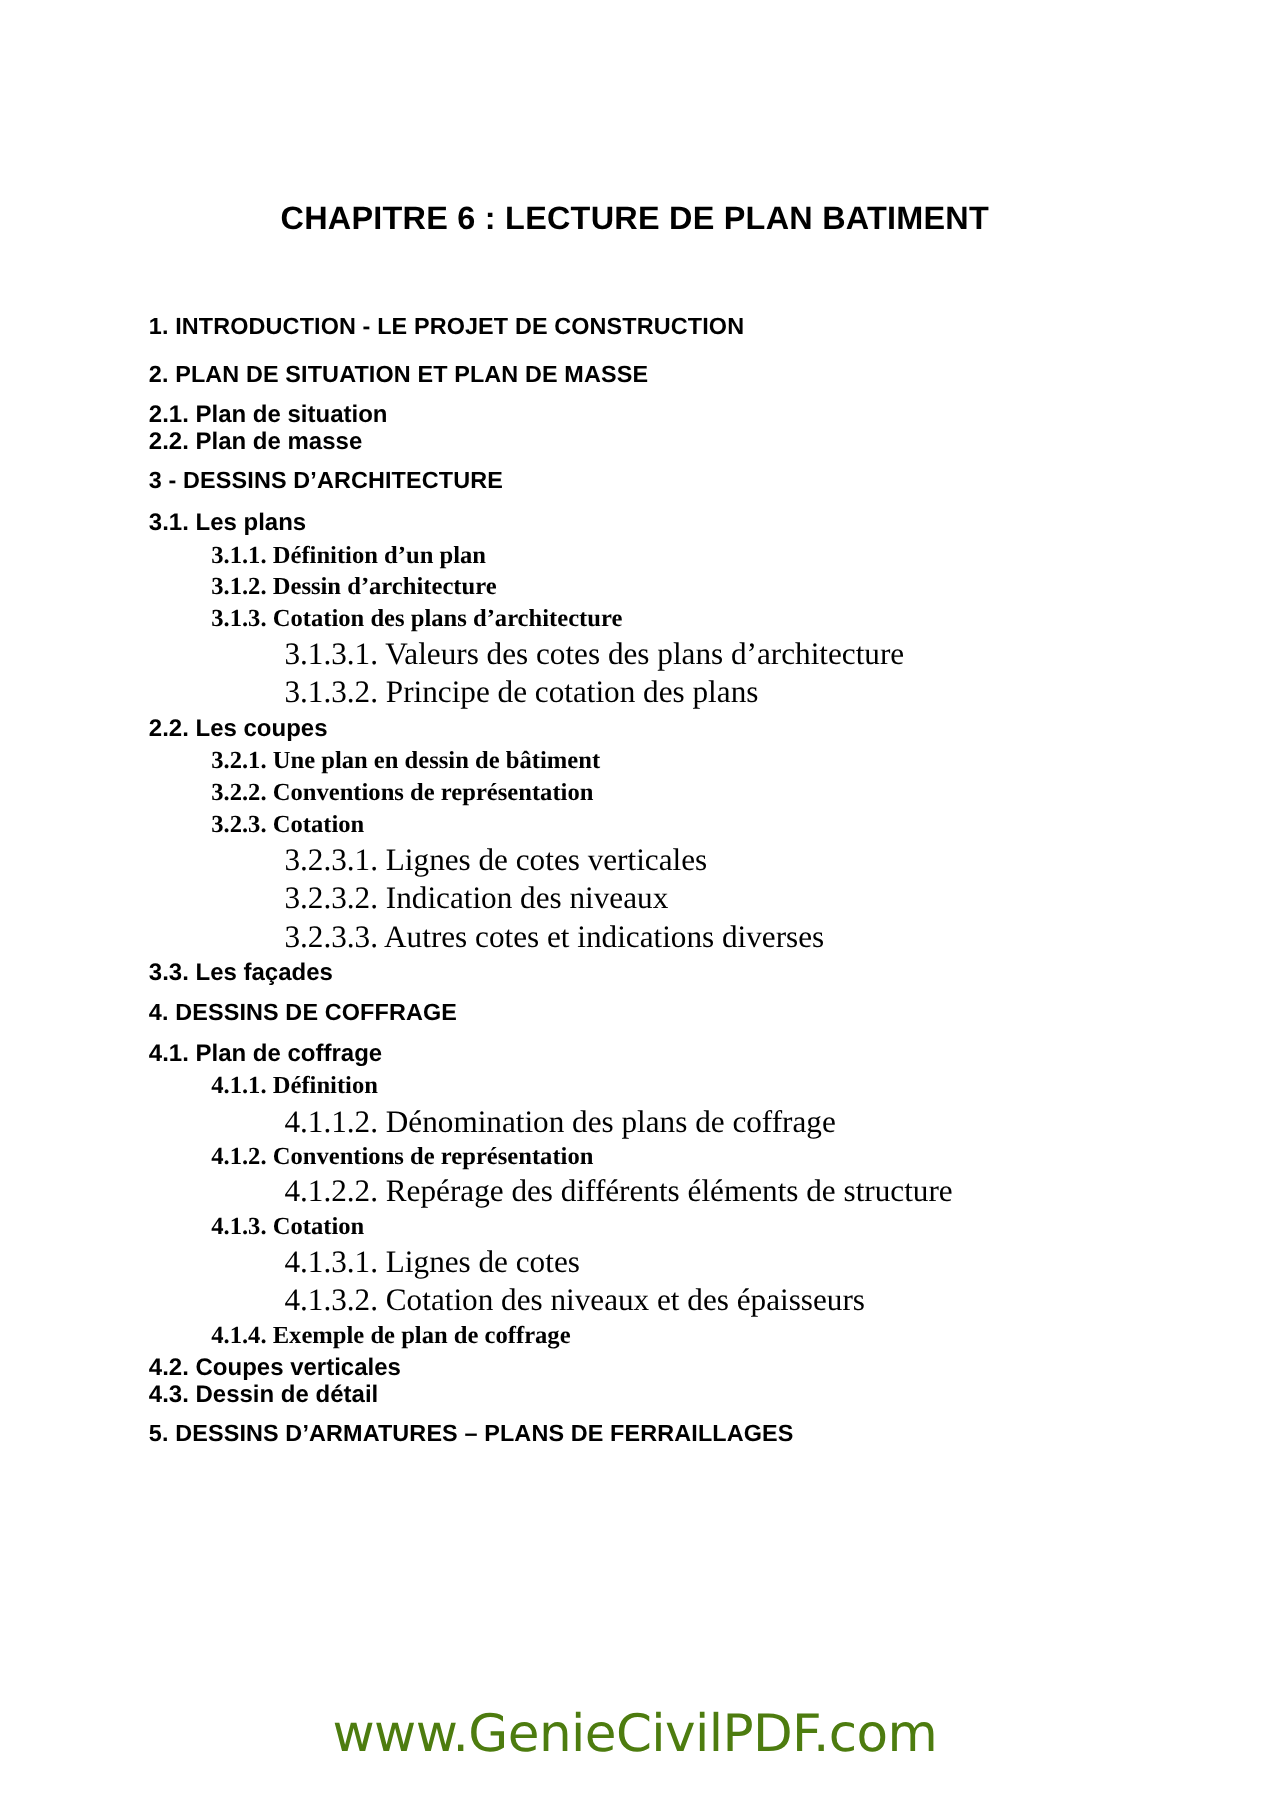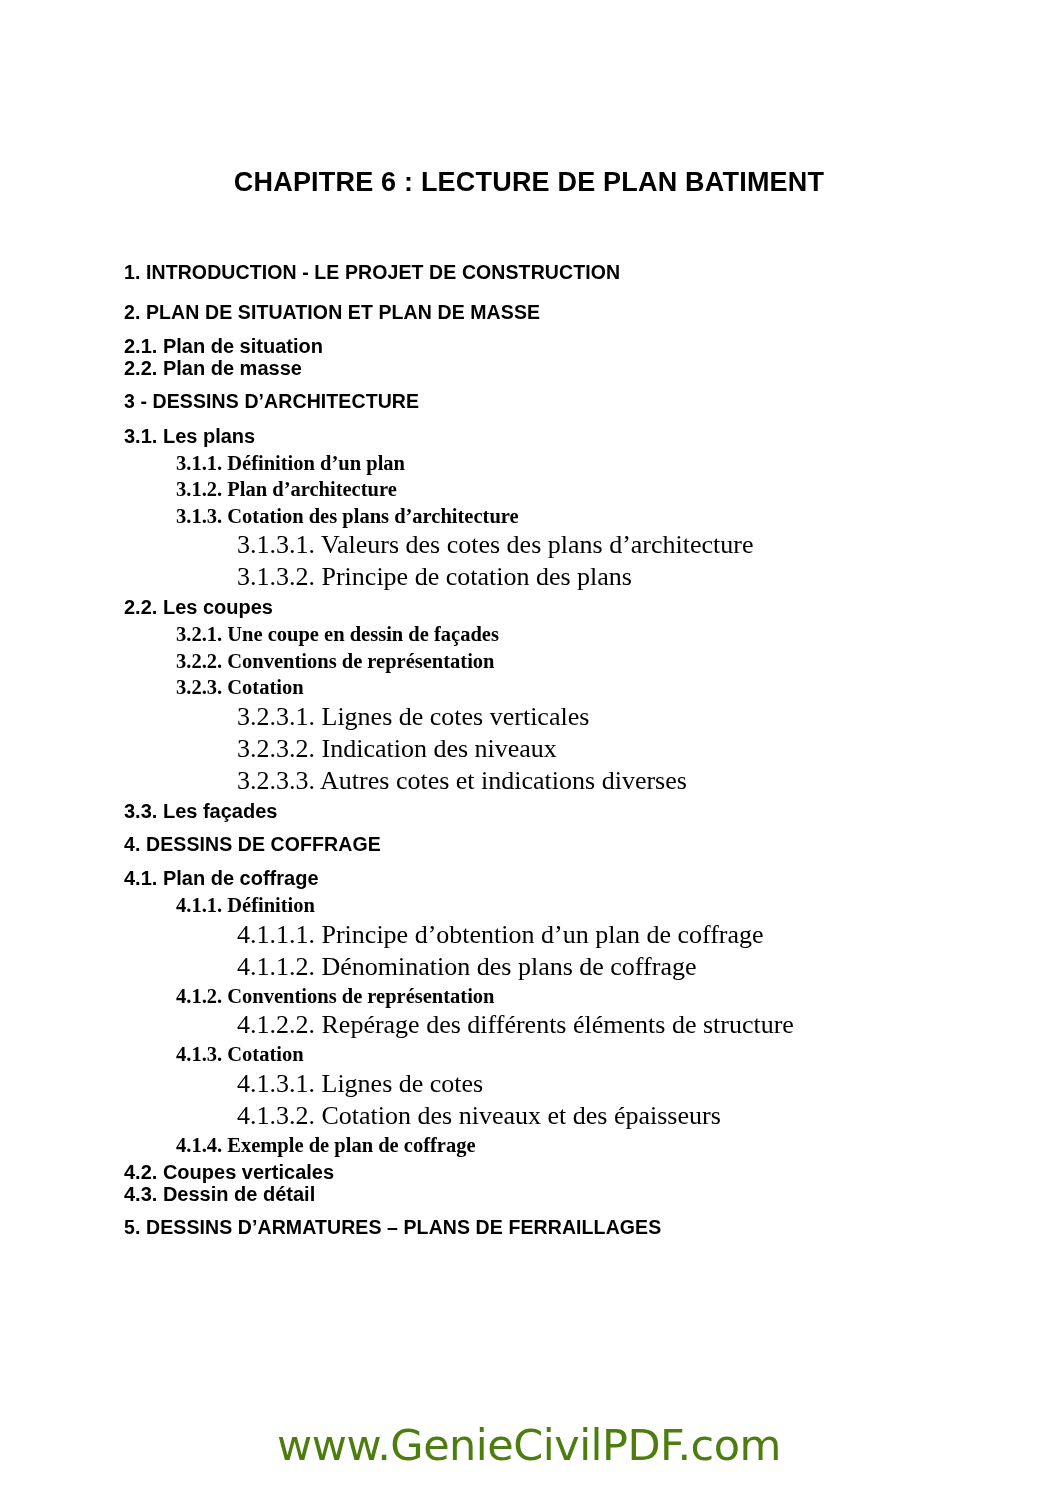--- a/index.html
+++ b/index.html
@@ -123,36 +123,35 @@
   <h1 class="doc-title">CHAPITRE 6 : LECTURE DE PLAN BATIMENT</h1>
 
   <div class="toc" id="toc-root">
       <div class="toc-entry lvl1">1. INTRODUCTION - LE PROJET DE CONSTRUCTION</div>
       <div class="toc-entry lvl1">2. PLAN DE SITUATION ET PLAN DE MASSE</div>
       <div class="toc-entry lvl2 tight-below">2.1. Plan de situation</div>
       <div class="toc-entry lvl2 tight-above">2.2. Plan de masse</div>
       <div class="toc-entry lvl1">3 - DESSINS D’ARCHITECTURE</div>
       <div class="toc-entry lvl2">3.1. Les plans</div>
       <div class="toc-entry lvl3">3.1.1. Définition d’un plan</div>
-      <div class="toc-entry lvl3">3.1.2. Plan d’architecture</div>
+      <div class="toc-entry lvl3">3.1.2. Dessin d’architecture</div>
       <div class="toc-entry lvl3">3.1.3. Cotation des plans d’architecture</div>
       <div class="toc-entry lvl4">3.1.3.1. Valeurs des cotes des plans d’architecture</div>
       <div class="toc-entry lvl4">3.1.3.2. Principe de cotation des plans</div>
       <div class="toc-entry lvl2">2.2. Les coupes</div>
-      <div class="toc-entry lvl3">3.2.1. Une coupe en dessin de façades</div>
+      <div class="toc-entry lvl3">3.2.1. Une plan en dessin de bâtiment</div>
       <div class="toc-entry lvl3">3.2.2. Conventions de représentation</div>
       <div class="toc-entry lvl3">3.2.3. Cotation</div>
       <div class="toc-entry lvl4">3.2.3.1. Lignes de cotes verticales</div>
       <div class="toc-entry lvl4">3.2.3.2. Indication des niveaux</div>
       <div class="toc-entry lvl4">3.2.3.3. Autres cotes et indications diverses</div>
       <div class="toc-entry lvl2">3.3. Les façades</div>
       <div class="toc-entry lvl1">4. DESSINS DE COFFRAGE</div>
       <div class="toc-entry lvl2">4.1. Plan de coffrage</div>
       <div class="toc-entry lvl3">4.1.1. Définition</div>
-      <div class="toc-entry lvl4">4.1.1.1. Principe d’obtention d’un plan de coffrage</div>
       <div class="toc-entry lvl4">4.1.1.2. Dénomination des plans de coffrage</div>
       <div class="toc-entry lvl3">4.1.2. Conventions de représentation</div>
       <div class="toc-entry lvl4">4.1.2.2. Repérage des différents éléments de structure</div>
       <div class="toc-entry lvl3">4.1.3. Cotation</div>
       <div class="toc-entry lvl4">4.1.3.1. Lignes de cotes</div>
       <div class="toc-entry lvl4">4.1.3.2. Cotation des niveaux et des épaisseurs</div>
       <div class="toc-entry lvl3">4.1.4. Exemple de plan de coffrage</div>
       <div class="toc-entry lvl2 tight-below">4.2. Coupes verticales</div>
       <div class="toc-entry lvl2 tight-above">4.3. Dessin de détail</div>
       <div class="toc-entry lvl1">5. DESSINS D’ARMATURES – PLANS DE FERRAILLAGES</div>

